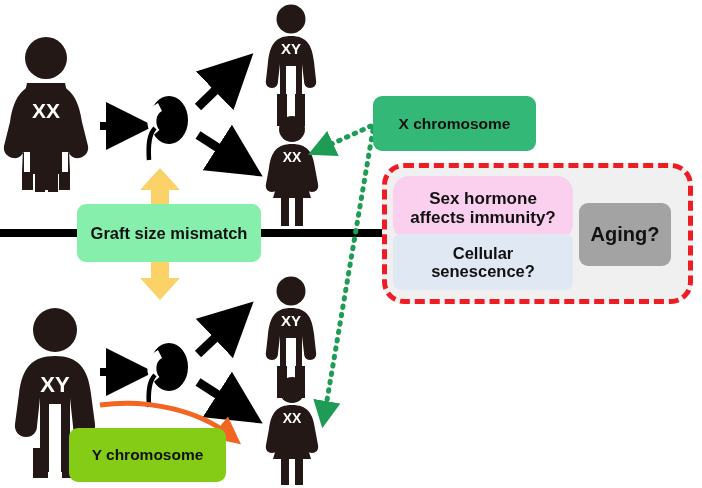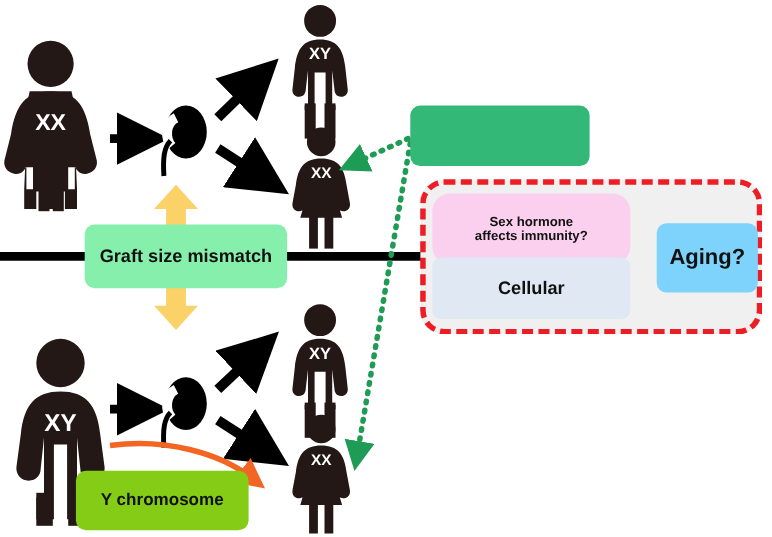--- a/index.html
+++ b/index.html
@@ -57,36 +57,36 @@
   .lbl-xci {
     left: 373px;
     top: 96px;
     width: 163px;
     height: 55px;
     background: #34B878;
     border-radius: 9px;
     font-size: 15.5px;
   }
   .lbl-aging {
-    left: 597px;
+    left: 579px;
     top: 203px;
     width: 92px;
     height: 63px;
-    background: #7dd3fc;
+    background: #a3a3a3;
     border-radius: 9px;
     font-size: 20px;
   }
   .lbl-hormone {
     left: 393px;
     top: 176px;
     width: 180px;
     height: 64px;
     background: #FAD0EE;
     border-radius: 16px;
-    font-size: 12px;
+    font-size: 17px;
   }
   .lbl-senescence {
     left: 393px;
     top: 234px;
     width: 180px;
     height: 56px;
     background: #DFE8F3;
     border-radius: 8px;
     font-size: 16.5px;
   }
@@ -252,34 +252,35 @@
   </div>
 
   <div class="label-box lbl-ymm">
     <span>
       <span>Y chromosome</span><br>
     </span>
   </div>
 
   <div class="label-box lbl-xci">
     <span>
-      <br>
+      <span>X chromosome</span><br>
     </span>
   </div>
 
   <div class="label-box lbl-hormone">
     <span>
       <span>Sex hormone</span><br>
       <span>affects immunity?</span>
     </span>
   </div>
 
   <div class="label-box lbl-senescence">
     <span>
       <span>Cellular</span><br>
+      <span>senescence?</span>
     </span>
   </div>
 
   <div class="label-box lbl-aging">
     <span>Aging?</span>
   </div>
 
 </div>
 
 </body></html>

